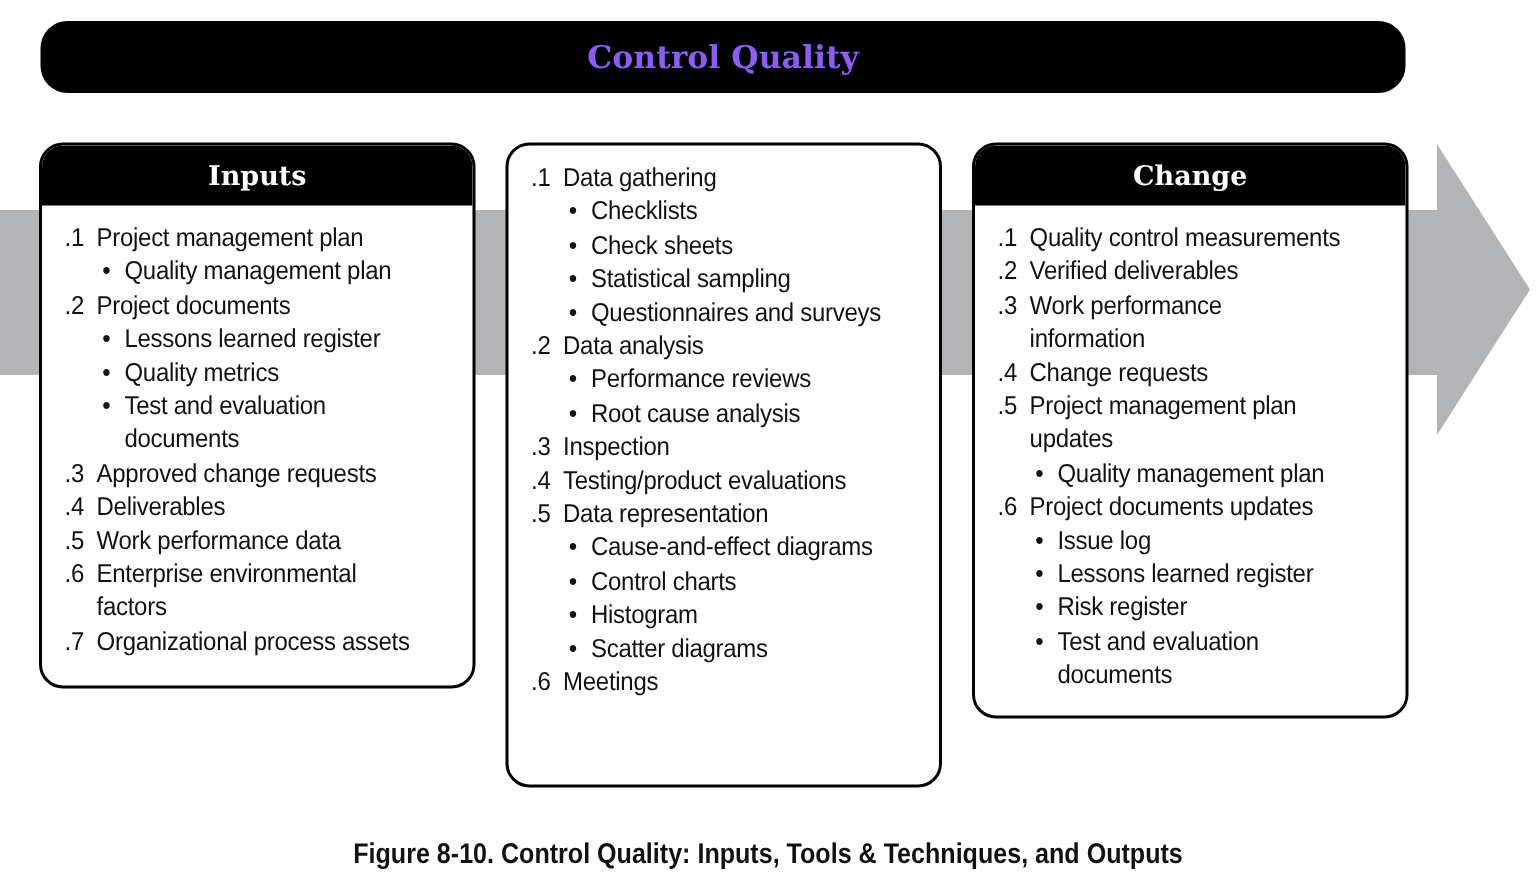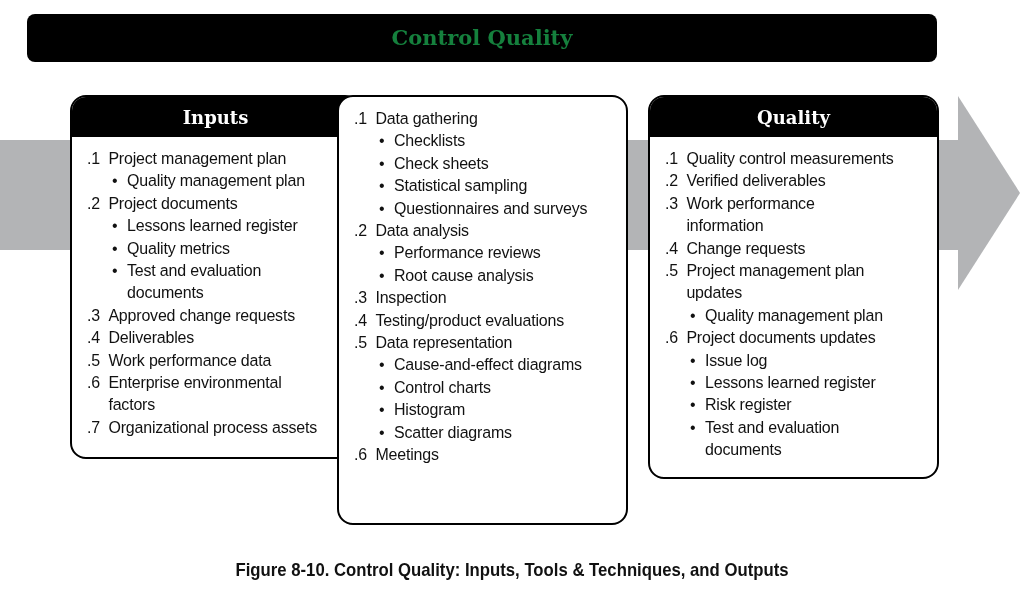--- a/index.html
+++ b/index.html
@@ -1,21 +1,21 @@
 <!DOCTYPE html>
 <html><head>
 <meta charset="utf-8">
 <style>
   html, body { margin: 0; padding: 0; background: #ffffff; }
   body { width: 1024px; height: 594px; position: relative; overflow: hidden; font-family: "Liberation Sans", sans-serif; }
   .arrow-band { position: absolute; left: 0; top: 140px; width: 960px; height: 110px; background: #b3b4b6; }
   .arrow-head { position: absolute; left: 958px; top: 96px; width: 0; height: 0;
     border-top: 97px solid transparent; border-bottom: 97px solid transparent; border-left: 62px solid #b3b4b6; }
-  .title-bar { position: absolute; left: 27px; top: 14px; width: 910px; height: 48px; background: #000; border-radius: 8px;
-    color: #15803d; font-family: "DejaVu Serif", serif; font-weight: bold; font-size: 21px; text-align: center; line-height: 48px; }
+  .title-bar { position: absolute; left: 27px; top: 14px; width: 910px; height: 48px; background: #000; border-radius: 18px;
+    color: #8b5cf6; font-family: "DejaVu Serif", serif; font-weight: bold; font-size: 21px; text-align: center; line-height: 48px; }
   .box { position: absolute; background: #fff; border: 2px solid #000; border-radius: 16px; overflow: hidden; box-sizing: border-box; }
   .box-head { background: #000; color: #fff; font-family: "DejaVu Serif", serif; font-weight: bold; font-size: 18px;
     text-align: center; height: 40px; line-height: 42px; }
   .box-body { padding: 10px 0 0 0; }
   .item { display: flex; font-family: "Liberation Sans", sans-serif; font-size: 17.2px; line-height: 22.4px; color: #111;
     letter-spacing: -0.2px; transform: scaleX(0.93); transform-origin: left; white-space: nowrap; }
   .num { width: 23px; flex: none; }
   .bullet-row { padding-left: 27px; display: flex; }
   .bul { width: 16px; flex: none; }
   .cont { padding-left: 43px; }
@@ -25,21 +25,21 @@
     transform: scaleX(0.88); }
 </style>
 </head>
 <body>
 
 <div class="arrow-band"></div>
 <div class="arrow-head"></div>
 
 <div class="title-bar">Control Quality</div>
 
-<div class="box" style="left:26px; top:95px; width:291px; height:364px;margin-left:44px;">
+<div class="box" style="left:26px; top:95px; width:291px; height:364px;">
   <div class="box-head">Inputs</div>
   <div class="box-body" style="padding-left:15px;">
       <div class="item">
         <span class="num">.1</span>
         <span>Project management plan</span>
       </div>
       <div class="item bullet-row">
         <span class="bul">•</span>
         <span>Quality management plan</span>
       </div>
@@ -151,21 +151,21 @@
         <span>Scatter diagrams</span>
       </div>
       <div class="item">
         <span class="num">.6</span>
         <span>Meetings</span>
       </div>
     </div>
 </div>
 
 <div class="box" style="left:648px; top:95px; width:291px; height:384px;">
-  <div class="box-head">Quality</div>
+  <div class="box-head">Change</div>
   <div class="box-body" style="padding-left:15px;">
       <div class="item">
         <span class="num">.1</span>
         <span>Quality control measurements</span>
       </div>
       <div class="item">
         <span class="num">.2</span>
         <span>Verified deliverables</span>
       </div>
       <div class="item">

